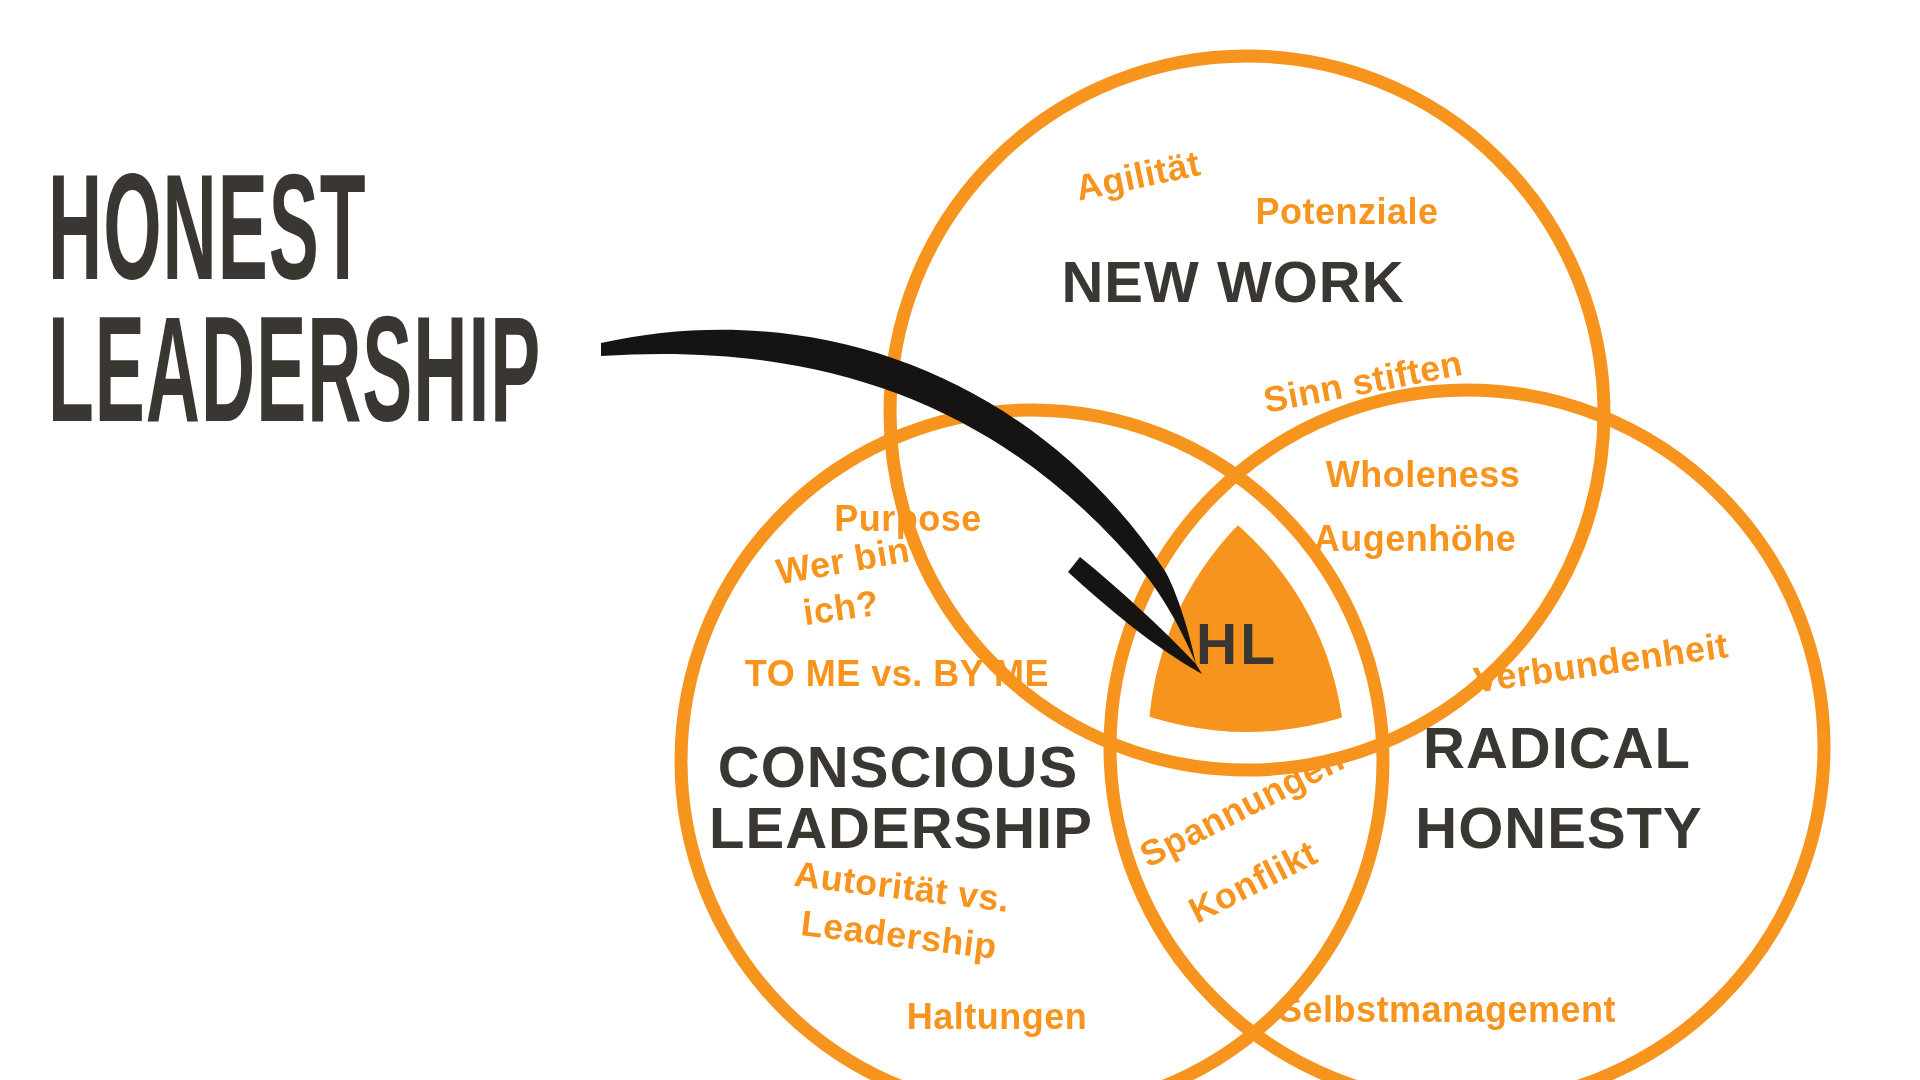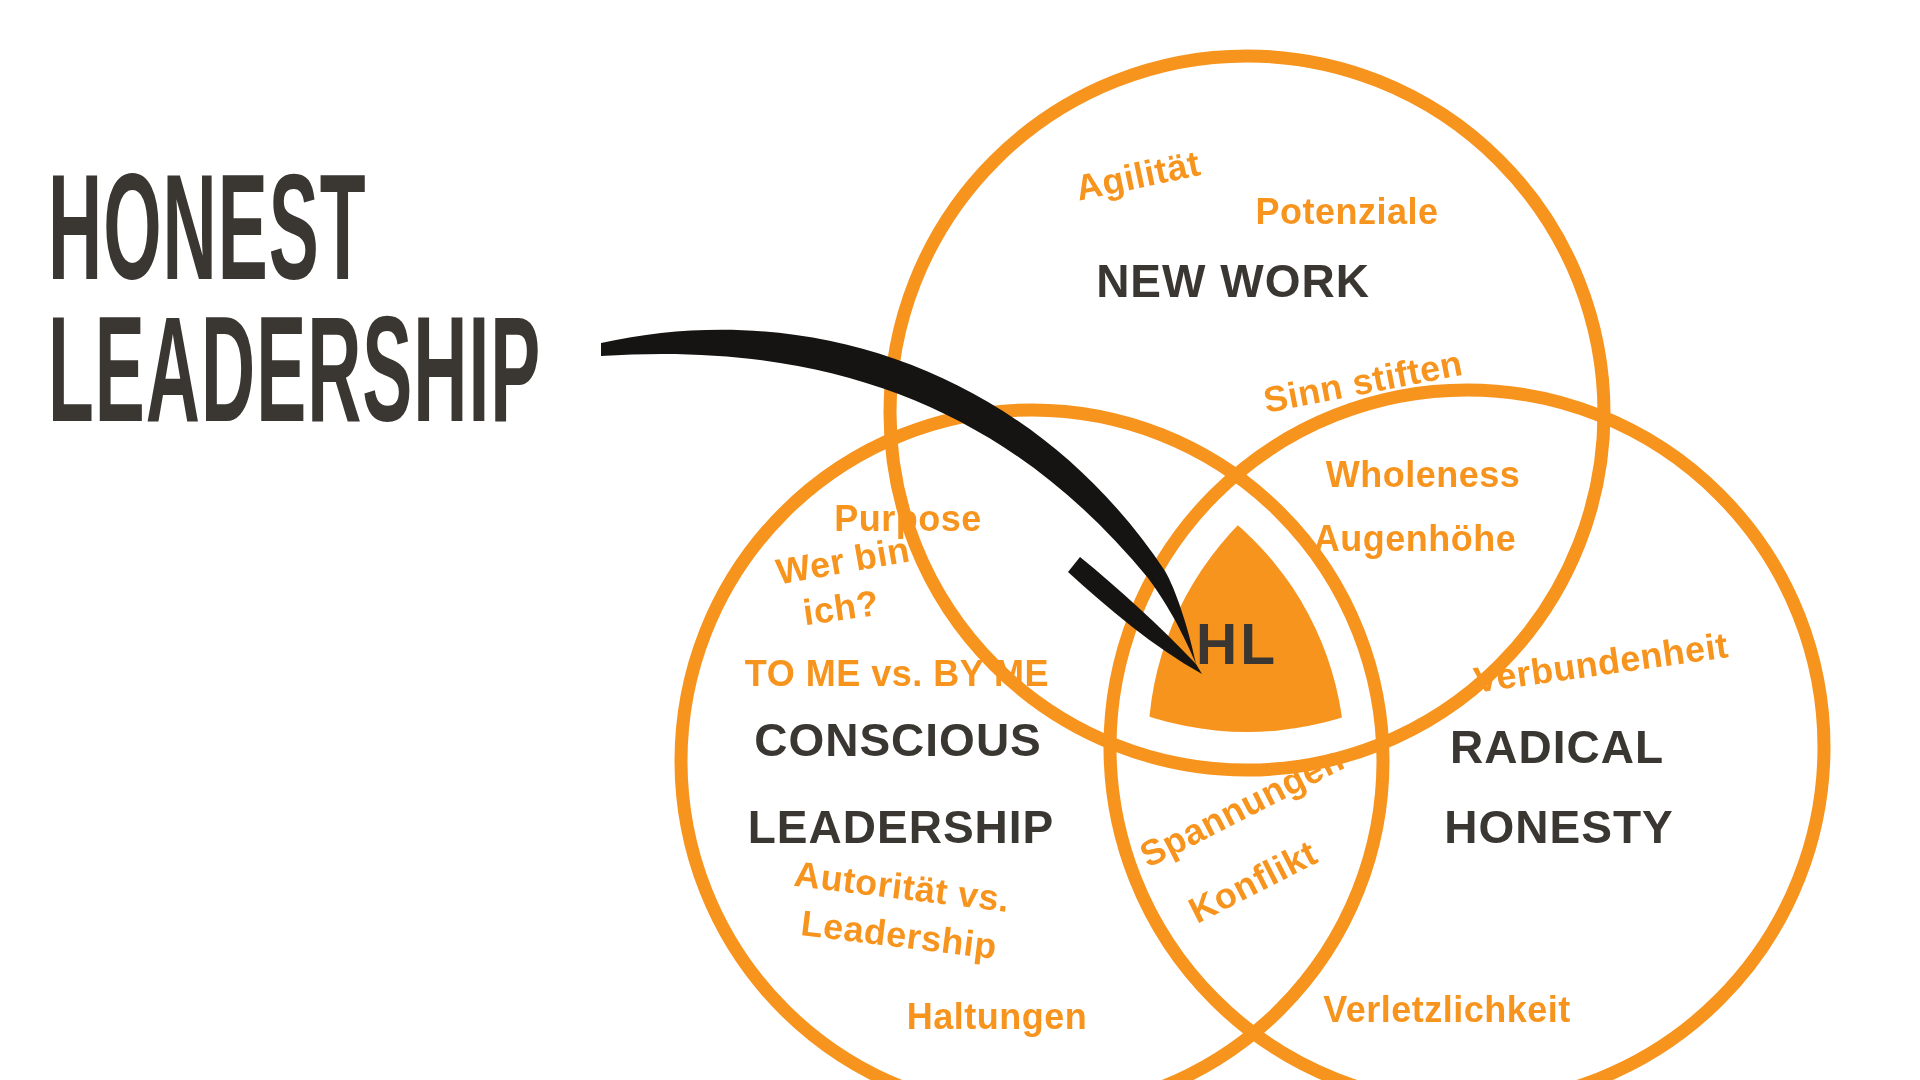--- a/index.html
+++ b/index.html
@@ -17,21 +17,21 @@
   
   .page-title{
     position:absolute;left:48px;top:130px;
     color:var(--dark);font-weight:800;font-size:150px;line-height:142px;
     transform:scaleX(0.5);transform-origin:left top;white-space:nowrap;
     letter-spacing:2px;
   }
   
   .ctitle{
     position:absolute;transform:translate(-50%,-50%);
-    color:var(--dark);font-weight:700;font-size:46px;letter-spacing:1px;white-space:nowrap;
+    color:var(--dark);font-weight:700;font-size:58px;letter-spacing:1px;white-space:nowrap;
   }
   
   .kw{
     position:absolute;color:var(--orange);font-weight:700;font-size:36px;
     white-space:nowrap;letter-spacing:0.5px;
   }
   .hl-label{
     position:absolute;left:1237px;top:618px;transform:translate(-50%,-50%);
     color:var(--dark);font-weight:800;font-size:57px;letter-spacing:3px;
   }
@@ -83,29 +83,29 @@
   <div class="kw" style="left:1363px;top:356px;transform:translate(-50%,-50%) rotate(-11deg);">Sinn stiften</div>
 
   <div class="kw" style="left:908px;top:493px;transform:translate(-50%,-50%);">Purpose</div>
 
   <div class="kw" style="left:1423px;top:449px;transform:translate(-50%,-50%);">Wholeness</div>
   <div class="kw" style="left:1415px;top:513px;transform:translate(-50%,-50%);">Augenhöhe</div>
 
   <div class="kw" style="left:843px;top:535px;transform:translate(-50%,-50%) rotate(-10deg);">Wer bin</div>
   <div class="kw" style="left:841px;top:582px;transform:translate(-50%,-50%) rotate(-8deg);">ich?</div>
   <div class="kw" style="left:897px;top:648px;transform:translate(-50%,-50%);">TO ME vs. BY ME</div>
-  <div class="ctitle" style="left:898px;top:714px;text-align:right;">CONSCIOUS</div>
+  <div class="ctitle" style="left:898px;top:740px;text-align:right;">CONSCIOUS</div>
   <div class="ctitle" style="left:901px;top:801px;">LEADERSHIP</div>
   <div class="kw" style="left:902px;top:861px;transform:translate(-50%,-50%) rotate(7deg);">Autorität vs.</div>
   <div class="kw" style="left:899px;top:909px;transform:translate(-50%,-50%) rotate(7deg);">Leadership</div>
   <div class="kw" style="left:997px;top:991px;transform:translate(-50%,-50%);">Haltungen</div>
 
   <div class="kw" style="left:1242px;top:781px;transform:translate(-50%,-50%) rotate(-27deg);">Spannungen</div>
   <div class="kw" style="left:1253px;top:856px;transform:translate(-50%,-50%) rotate(-27deg);">Konflikt</div>
 
   <div class="kw" style="left:1601px;top:637px;transform:translate(-50%,-50%) rotate(-8deg);">Verbundenheit</div>
   <div class="ctitle" style="left:1557px;top:721px;">RADICAL</div>
   <div class="ctitle" style="left:1559px;top:801px;">HONESTY</div>
-  <div class="kw" style="left:1447px;top:984px;transform:translate(-50%,-50%);">Verletzlichkeit</div>
+  <div class="kw" style="left:1447px;top:984px;transform:translate(-50%,-50%);">Selbstmanagement</div>
 
   <div class="hl-label">HL</div>
 
 </div>
 
 </body></html>

